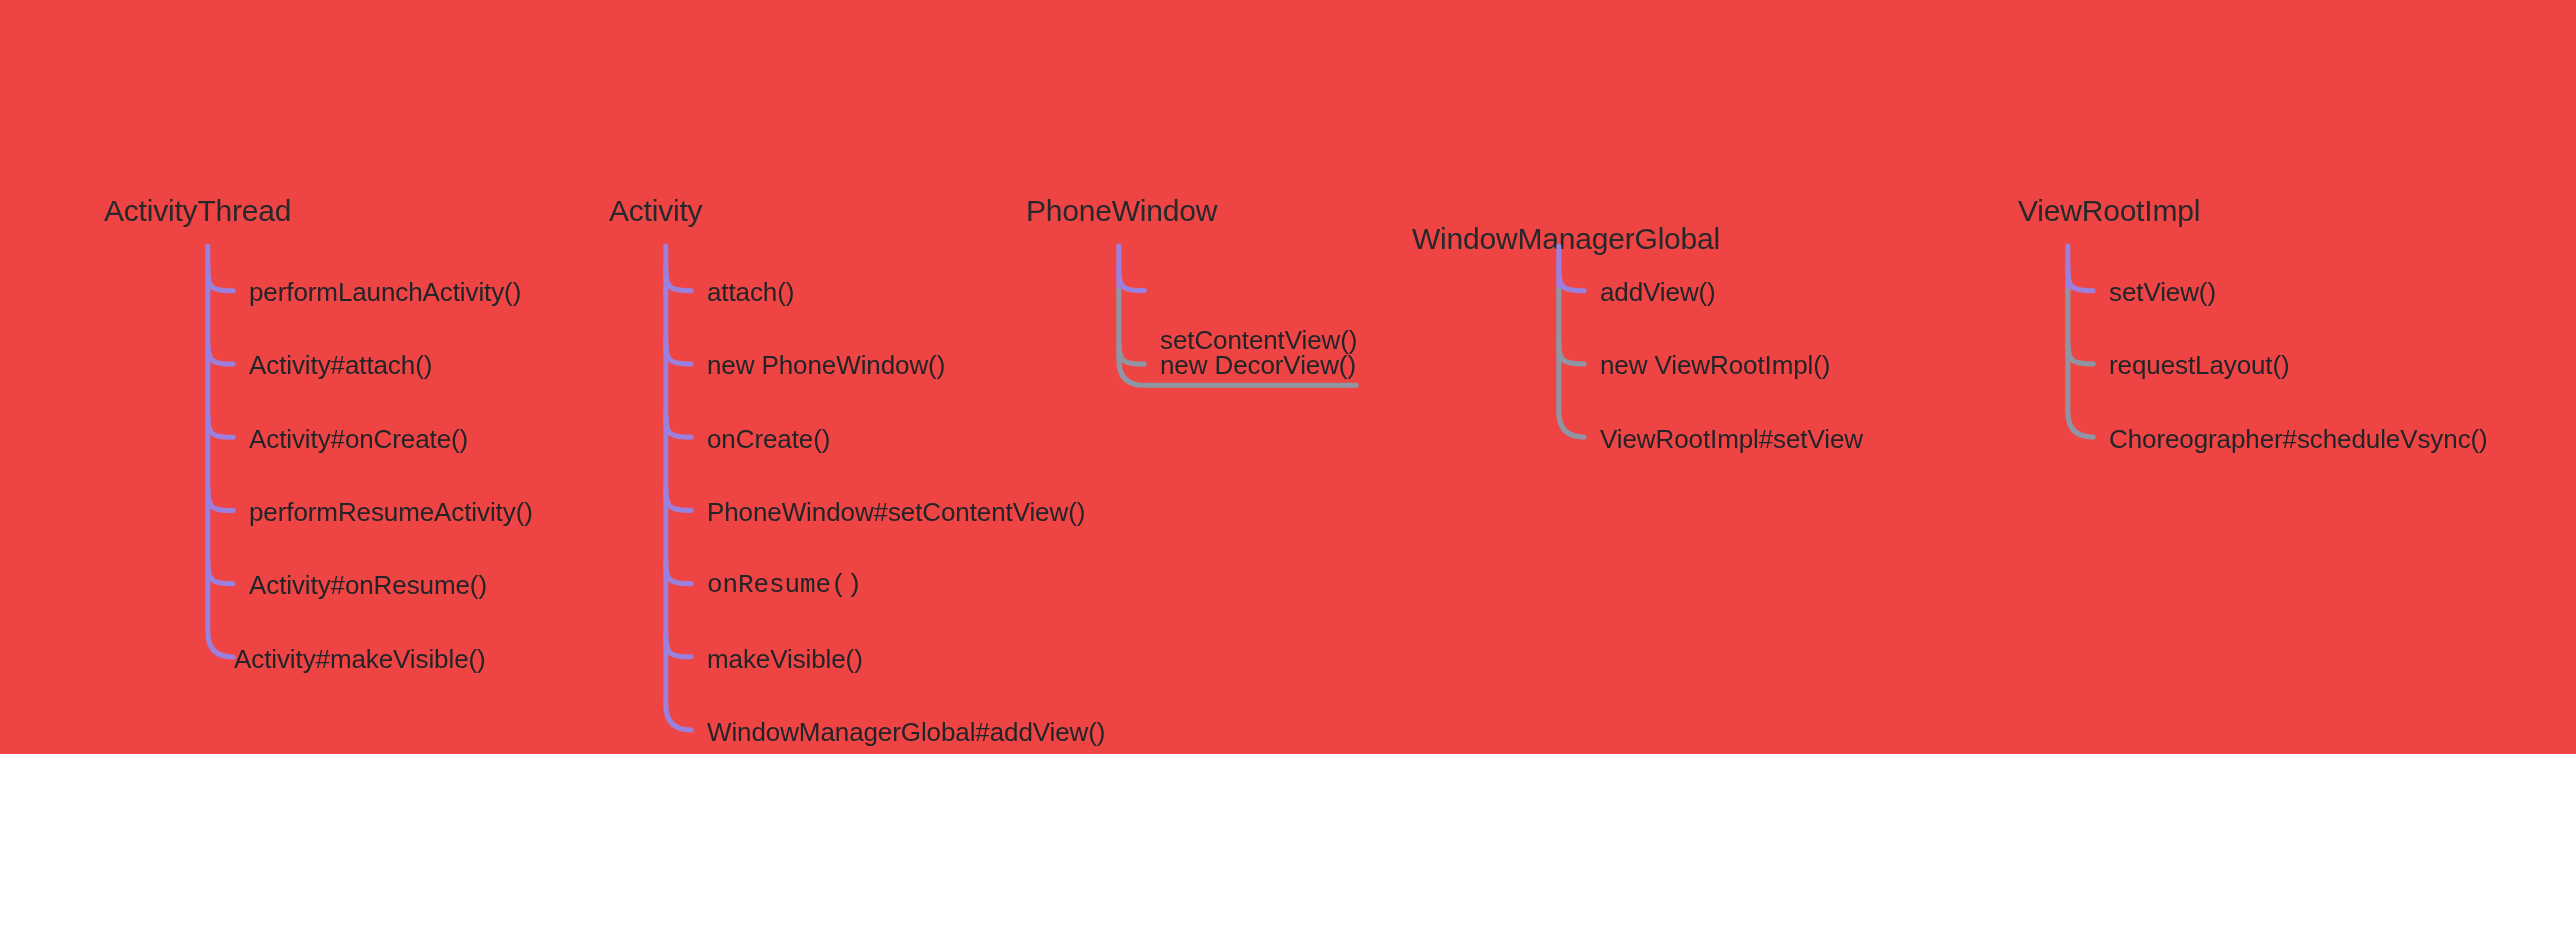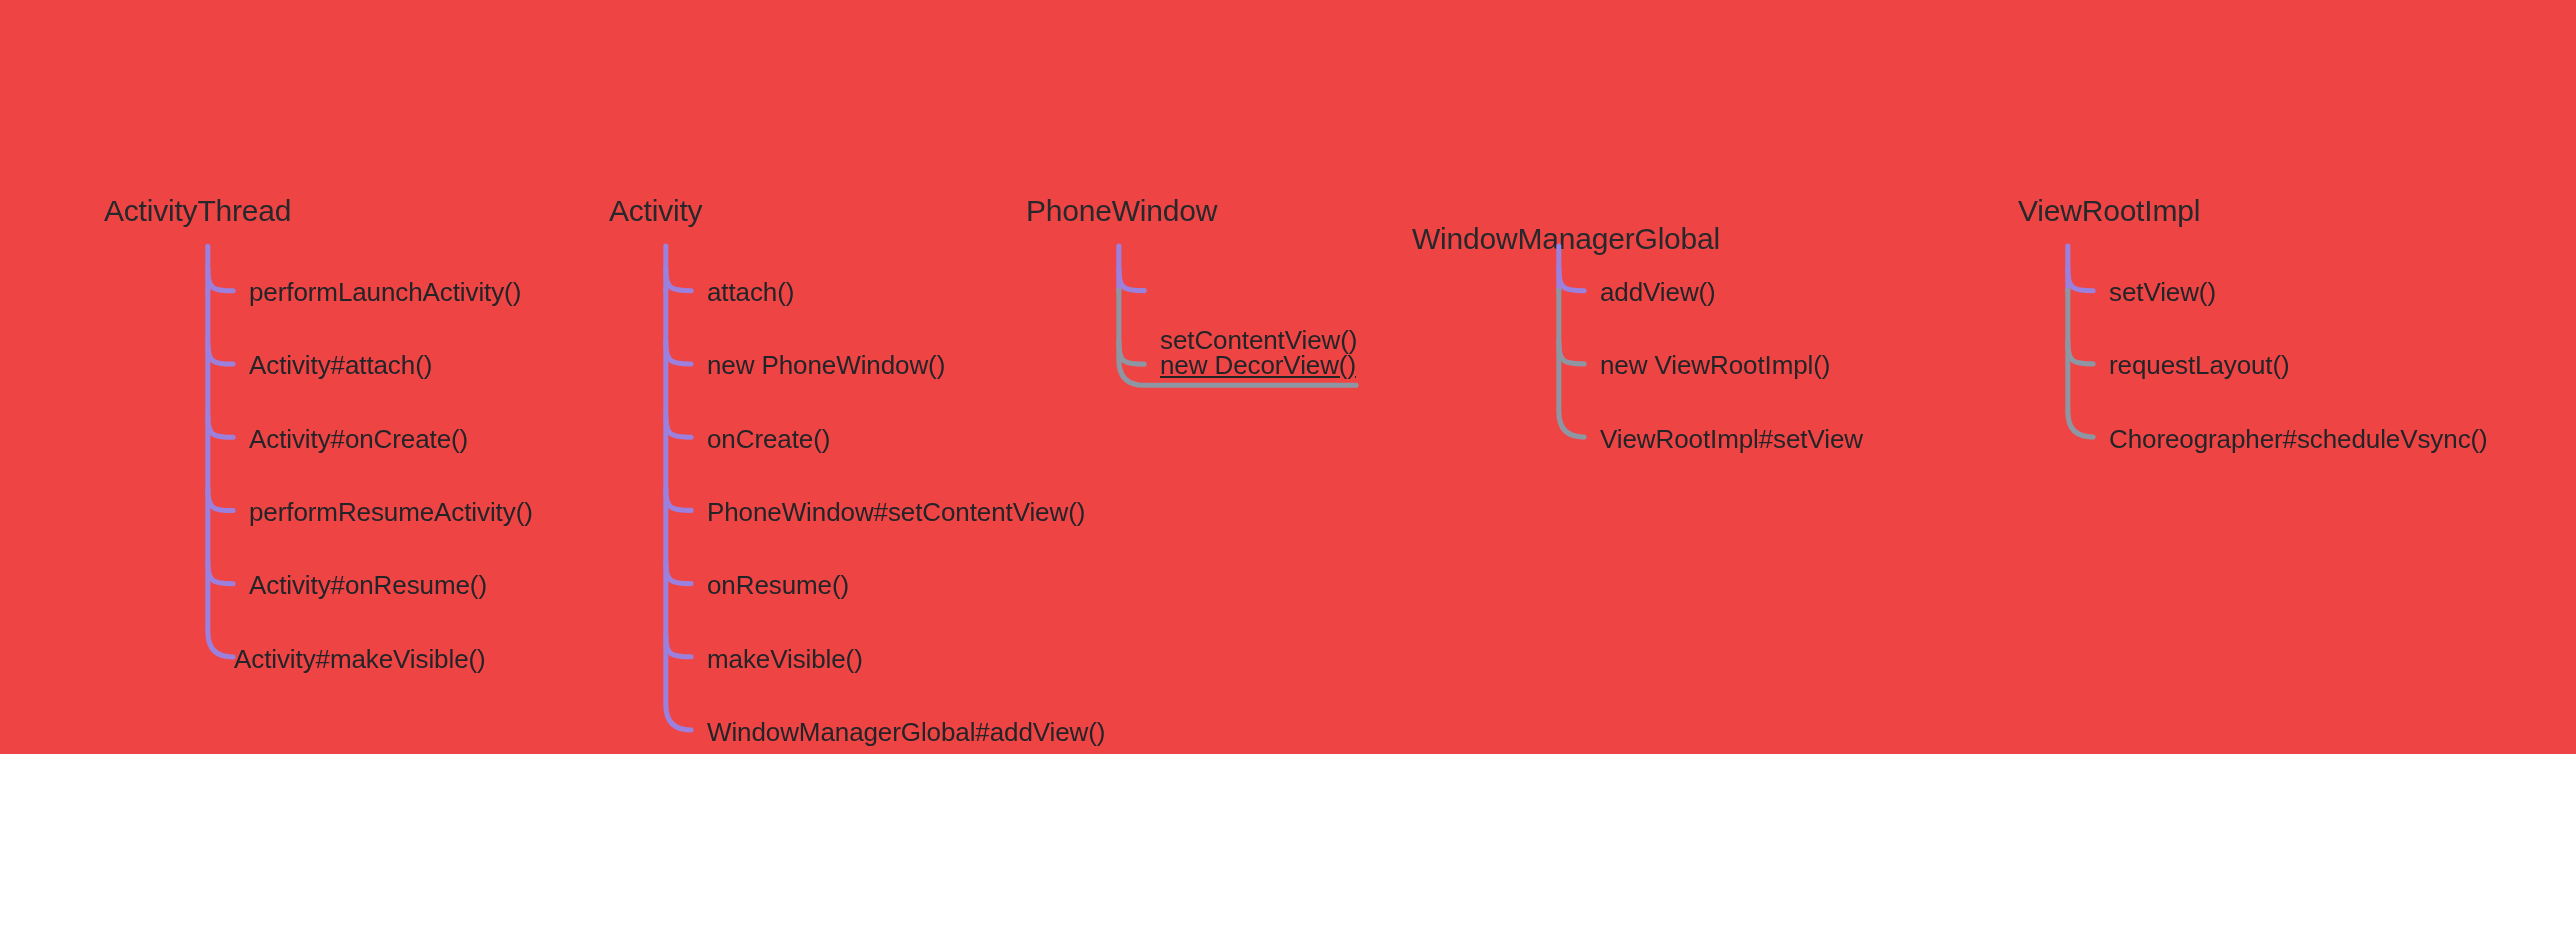--- a/index.html
+++ b/index.html
@@ -82,35 +82,35 @@
         <path d="M 790 493 C 790 517 796 519 820 519" stroke="#9c80dd" stroke-width="6" fill="none" stroke-linecap="round" stroke-linejoin="round"></path>
         <path d="M 790 580 C 790 604 796 606 820 606" stroke="#9c80dd" stroke-width="6" fill="none" stroke-linecap="round" stroke-linejoin="round"></path>
         <path d="M 790 667 C 790 691 796 693 820 693" stroke="#9c80dd" stroke-width="6" fill="none" stroke-linecap="round" stroke-linejoin="round"></path>
         <path d="M 790 754 C 790 778 796 780 820 780" stroke="#9c80dd" stroke-width="6" fill="none" stroke-linecap="round" stroke-linejoin="round"></path>
         <path d="M 790 837 Q 790 867 820 867" stroke="#9c80dd" stroke-width="6" fill="none" stroke-linecap="round" stroke-linejoin="round"></path>
       </svg>
       <div class="item-label" style="left: 707px; top: 279px;">attach()</div>
       <div class="item-label" style="left: 707px; top: 352px;">new PhoneWindow()</div>
       <div class="item-label" style="left: 707px; top: 426px;">onCreate()</div>
       <div class="item-label" style="left: 707px; top: 499px;">PhoneWindow#setContentView()</div>
-      <div class="item-label" style="left: 707px; top: 572px;">onResume()</div>
+      <div class="item-label" style="left: 707px; top: 572px; font-family: Liberation Mono, monospace;">onResume()</div>
       <div class="item-label" style="left: 707px; top: 646px;">makeVisible()</div>
       <div class="item-label" style="left: 707px; top: 719px;">WindowManagerGlobal#addView()</div>
     </div>
     <div class="column">
       <div class="col-title" style="left: 1026px; top: 196px;">PhoneWindow</div>
       <svg class="branch-svg" width="271" height="190" viewBox="1307 272 321 225" style="left: 1102px; top: 229px;">
         <path d="M 1327 292 L 1327 345" stroke="#9c80dd" stroke-width="6" fill="none" stroke-linecap="round"></path>
         <path d="M 1327 342 L 1327 427" stroke="#8f96a3" stroke-width="6" fill="none" stroke-linecap="butt"></path>
         <path d="M 1327 319 C 1327 343 1333 345 1357 345" stroke="#9c80dd" stroke-width="6" fill="none" stroke-linecap="round" stroke-linejoin="round"></path>
         <path d="M 1327 406 C 1327 430 1333 432 1357 432" stroke="#8f96a3" stroke-width="6" fill="none" stroke-linecap="round" stroke-linejoin="round"></path>
         <path d="M 1327 427 Q 1327 457 1357 457 L 1608 457" stroke="#8f96a3" stroke-width="6" fill="none" stroke-linecap="round" stroke-linejoin="round"></path>
       </svg>
       <div class="item-label" style="left: 1160px; top: 279px; margin-top: 48px;">setContentView()</div>
-      <div class="item-label" style="left: 1160px; top: 352px; text-decoration: underline;">new DecorView()</div>
+      <div class="item-label" style="left: 1160px; top: 352px;">new DecorView()</div>
     </div>
     <div class="column">
       <div class="col-title" style="left: 1412px; top: 196px; margin-top: 28px;">WindowManagerGlobal</div>
       <svg class="branch-svg" width="101" height="242" viewBox="1829 272 120 287" style="left: 1542px; top: 229px;">
         <path d="M 1849 292 L 1849 345" stroke="#9c80dd" stroke-width="6" fill="none" stroke-linecap="round"></path>
         <path d="M 1849 342 L 1849 489" stroke="#8f96a3" stroke-width="6" fill="none" stroke-linecap="butt"></path>
         <path d="M 1849 319 C 1849 343 1855 345 1879 345" stroke="#9c80dd" stroke-width="6" fill="none" stroke-linecap="round" stroke-linejoin="round"></path>
         <path d="M 1849 406 C 1849 430 1855 432 1879 432" stroke="#8f96a3" stroke-width="6" fill="none" stroke-linecap="round" stroke-linejoin="round"></path>
         <path d="M 1849 489 Q 1849 519 1879 519" stroke="#8f96a3" stroke-width="6" fill="none" stroke-linecap="round" stroke-linejoin="round"></path>
       </svg>

